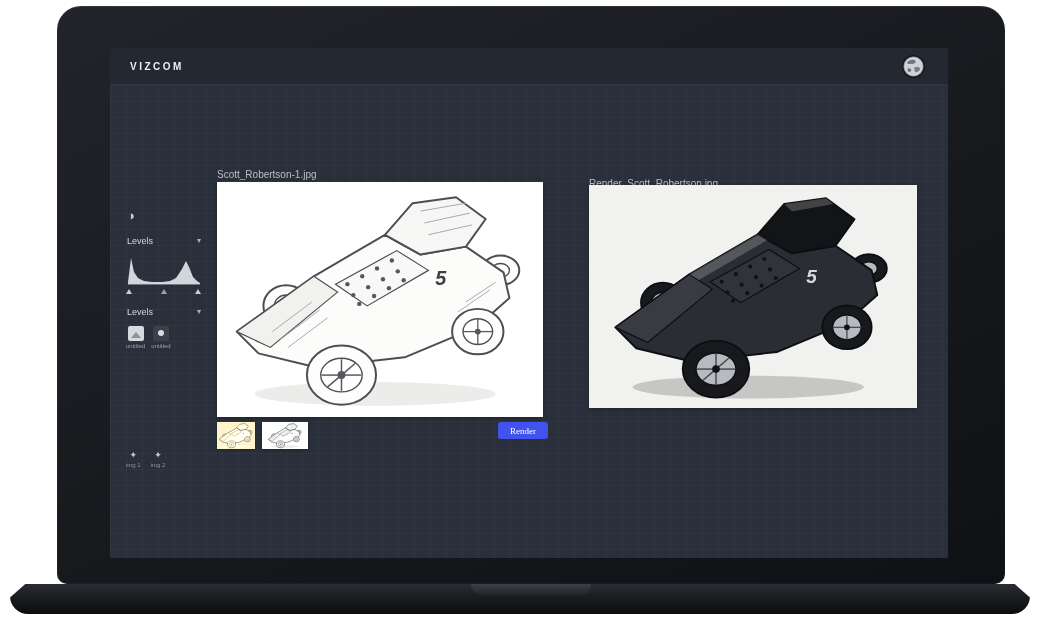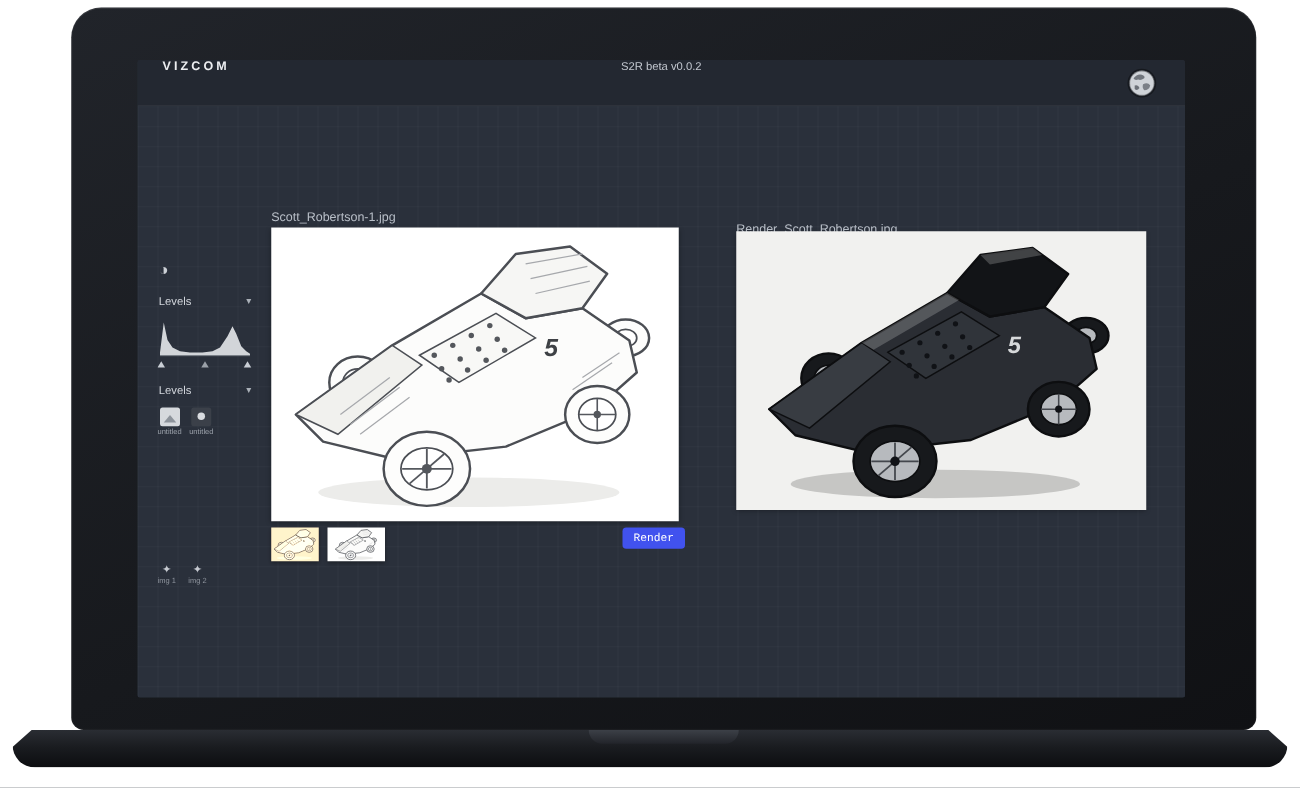--- a/index.html
+++ b/index.html
@@ -13,21 +13,21 @@
     box-shadow:inset 0 1px 0 rgba(255,255,255,.07), inset 0 0 0 1px rgba(255,255,255,.03)}
   .laptop-base{position:absolute;left:10px;top:584px;width:1020px;height:30px;
     background:linear-gradient(180deg,#2a2d33 0%,#1a1c20 45%,#0c0d10 100%);
     border-radius:6px 6px 18px 18px;
     clip-path:polygon(1.5% 0,98.5% 0,100% 45%,100% 100%,0 100%,0 45%)}
   .base-notch{position:absolute;left:471px;top:584px;width:120px;height:11px;
     background:linear-gradient(180deg,#3c4047,#22242a);border-radius:0 0 12px 12px;z-index:3}
 
   
   .screen{position:absolute;left:53px;right:57px;top:42px;bottom:26px;background:#272c35;overflow:hidden;border-radius:2px}
-  .app-header{position:relative;height:37px;background:#232831;border-bottom:1px solid rgba(255,255,255,.05);display:flex;}
+  .app-header{position:relative;height:37px;background:#232831;border-bottom:1px solid rgba(255,255,255,.05);display:flex;align-items:center}
   .brand{position:absolute;left:20px;font-size:10px;letter-spacing:2.5px;color:#eceef1;font-weight:bold}
   .app-title{width:100%;text-align:center;font-size:9px;color:#c3c8d0}
   .avatar{position:absolute;right:24px;top:8px;width:21px;height:21px;border-radius:50%;overflow:hidden;cursor:pointer;box-shadow:0 0 0 1px rgba(0,0,0,.4)}
   .avatar svg{display:block;width:100%;height:100%}
 
   .content{position:absolute;top:37px;left:0;right:0;bottom:0;background-color:#2a303b;
     background-image:linear-gradient(rgba(255,255,255,.028) 1px,transparent 1px),
                      linear-gradient(90deg,rgba(255,255,255,.028) 1px,transparent 1px);
     background-size:16px 16px}
 
@@ -59,21 +59,21 @@
   #ren-label{left:479px;top:93px}
   .canvas-card{position:absolute;cursor:pointer;box-shadow:0 1px 4px rgba(0,0,0,.35)}
   #src-card{left:107px;top:97px;width:326px;height:235px;background:#ffffff}
   #ren-card{left:479px;top:100px;width:328px;height:223px;background:#f1f1ef}
   .canvas-card svg{display:block;width:100%;height:100%}
   .mini-thumb{position:absolute;top:337px;height:27px;background:#fff;cursor:pointer;overflow:hidden;box-shadow:0 1px 3px rgba(0,0,0,.35)}
   #mini1{left:107px;width:38px;background:#e9dfcc;filter:sepia(.45) saturate(1.1)}
   #mini2{left:152px;width:46px}
   .mini-thumb svg{display:block;width:100%;height:100%}
   .render-btn{position:absolute;left:388px;top:337px;width:50px;height:17px;background:#4152ee;color:#fff;
-    font-size:9px;border:none;border-radius:3px;cursor:pointer;font-family:Liberation Mono, monospace}
+    font-size:9px;border:none;border-radius:3px;cursor:pointer;font-family:Liberation Serif, serif}
 
   
   .car{--lw:2}
   .car.sketch{--line:#4b4e54;--shadowf:#ececea;--wheelf:#fdfdfc;--hubf:#ffffff;--bodyf:#fcfcfb;
     --canopyf:#f6f6f4;--panelf:#f1f1ee;--panel2f:#f8f8f6;--dotf:#54575c;--numf:#3e4145;
     --hlf:transparent;--hatchs:#a6a8ac;--spokes:#55585e}
   .car.render{--line:#0d0e10;--shadowf:#c6c6c4;--wheelf:#17191c;--hubf:#b7babe;--bodyf:#2a2d33;
     --canopyf:#121417;--panelf:#383c42;--panel2f:#30343a;--dotf:#101216;--numf:#d7d9db;
     --hlf:rgba(255,255,255,.20);--hatchs:transparent;--spokes:#44474d}
   .car.mini{--lw:5}
@@ -144,21 +144,20 @@
         <circle cx="264" cy="150" r="3" style="fill:var(--dotf);stroke:none"></circle>
       </g>
     </defs>
   </svg>
 
   <div class="laptop-frame">
     <div class="screen">
 
       <div class="app-header">
         <span class="brand">VIZCOM</span>
-        <span class="app-title">S2R beta v0.0.2</span>
         <span class="avatar">
           <svg viewBox="0 0 22 22">
             <circle cx="11" cy="11" r="10.5" fill="#cfd3d8"></circle>
             <path d="M4 7 Q7 3 11 4 Q14 5 13 7 Q10 9 8 8 Q5 9 4 7 Z" fill="#70757c"></path>
             <path d="M12 12 Q16 10 18 13 Q17 17 13 17 Q11 15 12 12 Z" fill="#7a7f86"></path>
             <path d="M5 13 Q8 12 9 15 Q7 18 5 16 Z" fill="#6c7178"></path>
             <circle cx="11" cy="11" r="10.3" fill="none" stroke="rgba(0,0,0,.35)"></circle>
           </svg>
         </span>
       </div>

